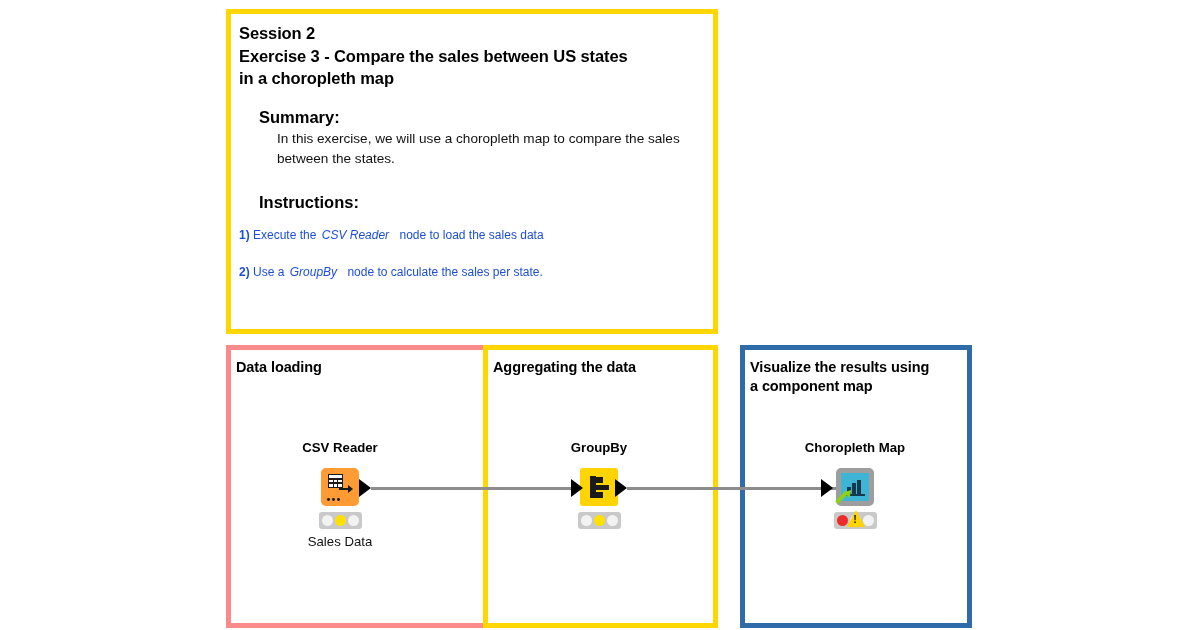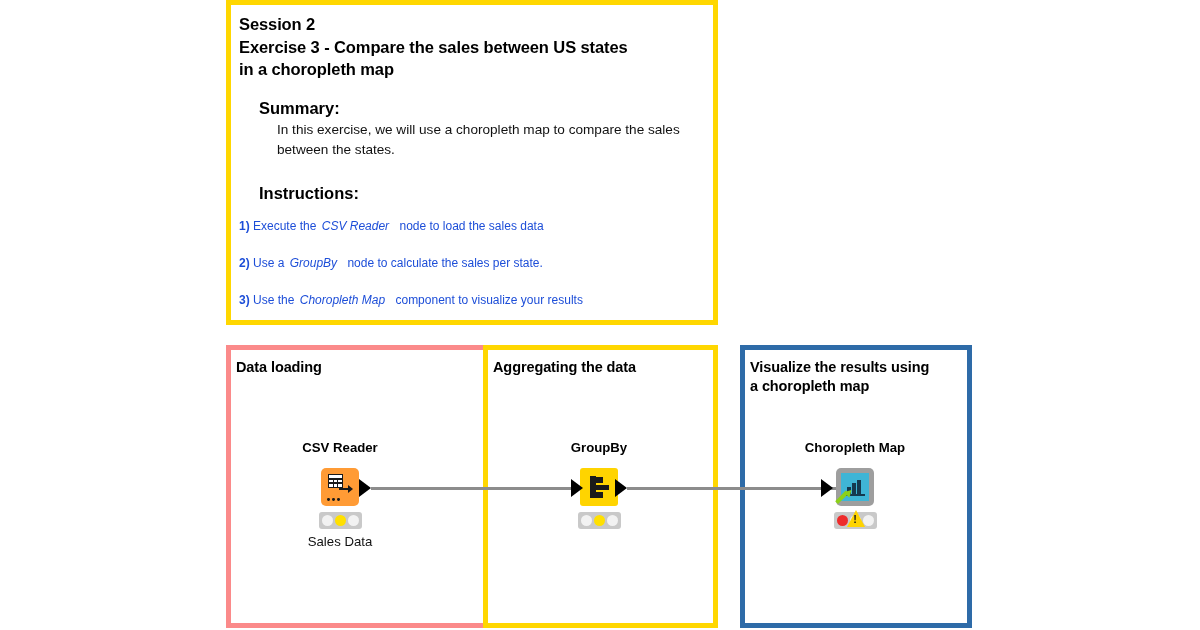--- a/index.html
+++ b/index.html
@@ -12,21 +12,21 @@
     background: #ffffff;
     font-family: "Liberation Sans", sans-serif;
     overflow: hidden;
     position: relative;
   }
 
   
   .annotation-box {
     position: absolute;
     left: 226px;
-    top: 0px;
+    top: 9px;
     width: 492px;
     height: 325px;
     border: 5px solid #FFD700;
     box-sizing: border-box;
     background: #ffffff;
     padding: 8px 10px 8px 8px;
   }
   .ann-title {
     font-size: 16.5px;
     font-weight: bold;
@@ -408,40 +408,34 @@
     <span>node to load the sales data</span>
   </div>
 
   <div class="instr">
     <span class="num">2)</span>
     <span>Use a</span>
     <span class="nodename nodename-lead">GroupBy</span>
     <span>node to calculate the sales per state.</span>
   </div>
 
-  <div class="instr">
-    <span class="num">3)</span>
-    <span>Use the</span>
-    <span class="nodename nodename-lead">Choropleth Map</span>
-    <span>component to visualize your results</span>
-  </div>
 </div>
 
 <div class="group-box" id="grp-data-loading">
   <div class="group-title">Data loading</div>
 </div>
 
 <div class="group-box" id="grp-aggregating">
   <div class="group-title">Aggregating the data</div>
 </div>
 
 <div class="group-box" id="grp-visualize">
   <div class="group-title">
     <div>Visualize the results using</div>
-    <div>a choropleth map</div>
+    <div>a component map</div>
   </div>
 </div>
 
 <div class="wire" id="wire-1"></div>
 <div class="wire" id="wire-2"></div>
 
 <div class="arrowhead" id="arrow-csv-out"></div>
 <div class="arrowhead" id="arrow-grp-in"></div>
 <div class="arrowhead" id="arrow-grp-out"></div>
 <div class="arrowhead" id="arrow-map-in"></div>

